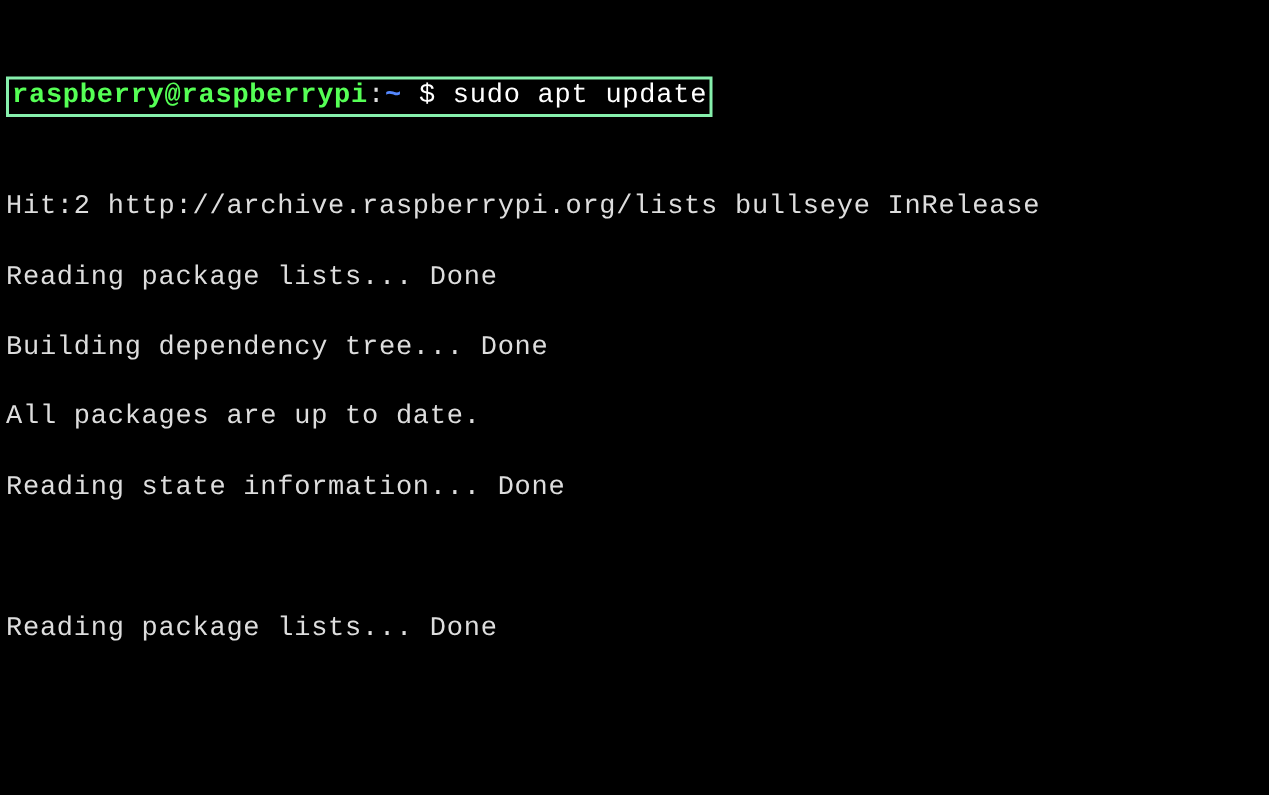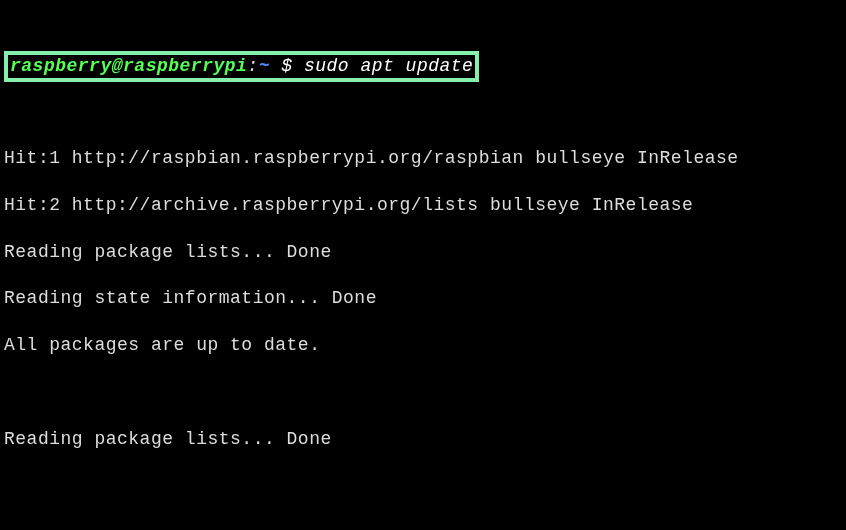--- a/index.html
+++ b/index.html
@@ -41,39 +41,38 @@
     .prompt-dollar {
       color: #ffffff;
     }
     .command {
       color: #ffffff;
     }
     .output {
       color: #dddddd;
     }
     .highlight-box {
-      border: 4px solid #86efac;
+      border: 2px solid #86efac;
       display: inline-block;
       padding: 0 2px;
-      margin-bottom: 18px;
-      font-style: italic;
+      margin-bottom: 2px;
     }
   </style>
 </head>
 <body>
 
 <div class="terminal">
 
 <div class="line"><span class="highlight-box"><span class="user">raspberry</span><span class="user">@</span><span class="host">raspberrypi</span><span class="output">:</span><span class="path">~</span><span class="prompt-dollar"> $ </span><span class="command">sudo apt update</span></span></div>
 
-<div class="line output">Hit:1 http://raspbian.raspberrypi.org/raspbian bullseye InRelease</div>
 <div class="line output">Hit:2 http://archive.raspberrypi.org/lists bullseye InRelease</div>
 <div class="line output">Reading package lists... Done</div>
+<div class="line output">Building dependency tree... Done</div>
+<div class="line output">All packages are up to date.</div>
 <div class="line output">Reading state information... Done</div>
-<div class="line output">All packages are up to date.</div>
 
 
 <div class="line output">Reading package lists... Done</div>
 
 
 
 
 
 
 

